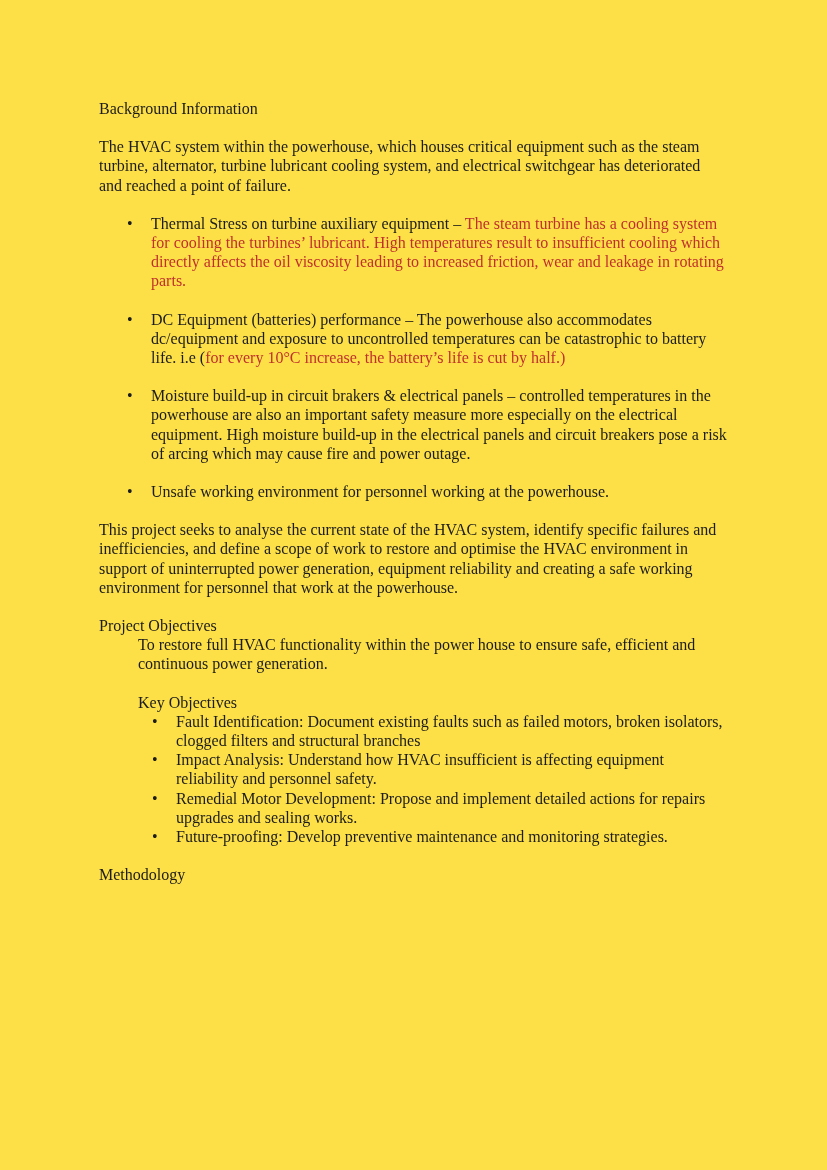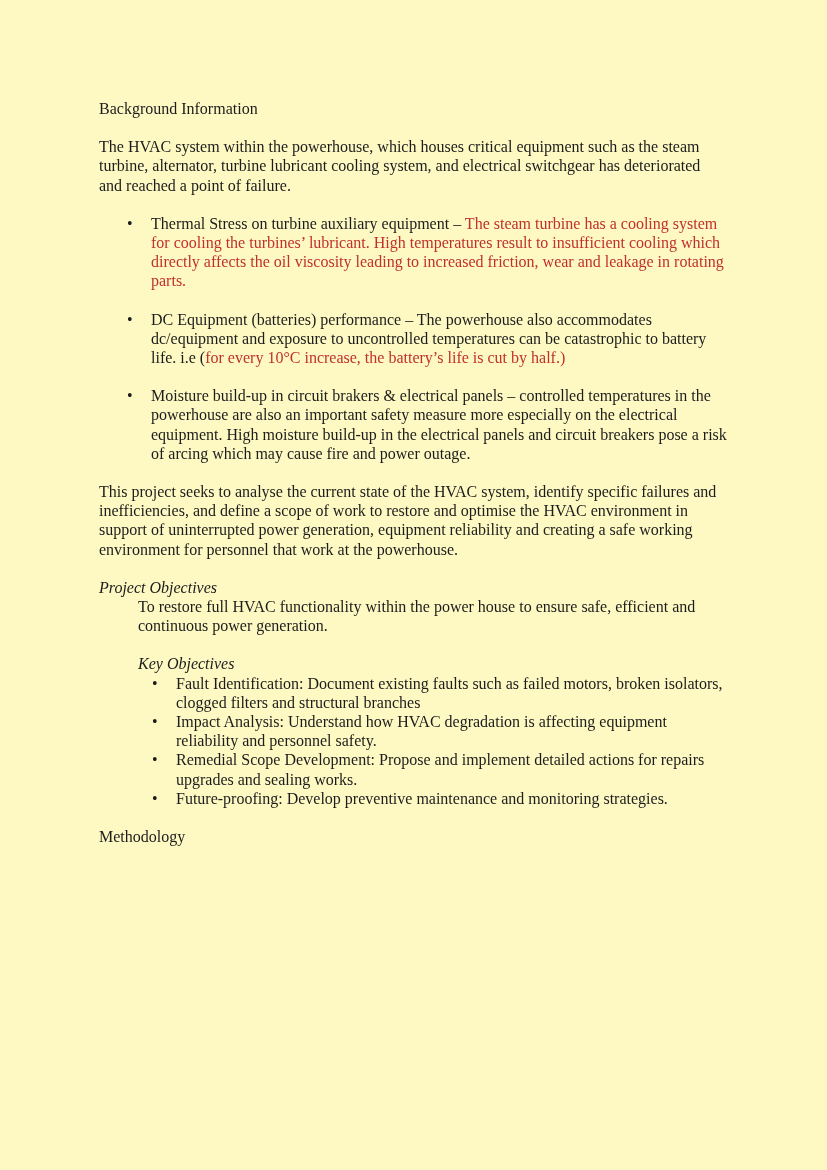--- a/index.html
+++ b/index.html
@@ -10,24 +10,24 @@
     font-family: "Liberation Serif", "DejaVu Serif", serif;
     font-size: 16px;
     line-height: 19.2px;
     color: var(--ink, #1c1c1c);
     overflow: hidden;
   }
   .page {
     width: 827px;
     height: 1170px;
     padding: 99px 100px 0 99px;
-    background: #fef9c3;
+    background: #fde047;
   }
   p { margin: 0 0 19px 0; }
-  p.tight { margin-bottom: 0; font-style: italic; }
+  p.tight { margin-bottom: 0; }
   .indent { margin-left: 39px; }
   ul { list-style: none; margin: 0 0 19px 0; }
   ul.effects { margin-bottom: 0; }
   .effects li {
     position: relative;
     padding-left: 52px;
     margin-bottom: 19px;
   }
   .effects li::before {
     content: "\2022";
@@ -54,31 +54,32 @@
 
   <p>Background Information</p>
 
   <p>The HVAC system within the powerhouse, which houses critical equipment such as the steam turbine, alternator, turbine lubricant cooling system, and electrical switchgear has deteriorated and reached a point of failure.</p>
 
 
   <ul class="effects">
     <li><span>Thermal Stress on turbine auxiliary equipment – </span><span class="red">The steam turbine has a cooling system for cooling the turbines’ lubricant. High temperatures result to insufficient cooling which directly affects the oil viscosity leading to increased friction, wear and leakage in rotating parts.</span></li>
     <li><span>DC Equipment (batteries) performance – The powerhouse also accommodates dc/equipment and exposure to uncontrolled temperatures can be catastrophic to battery life. i.e (</span><span class="red">for every 10°C increase, the battery’s life is cut by half.)</span></li>
     <li><span>Moisture build-up in circuit brakers &amp; electrical panels – controlled temperatures in the powerhouse are also an important safety measure more especially on the electrical equipment. High moisture build-up in the electrical panels and circuit breakers pose a risk of arcing which may cause fire and power outage.</span><span class="red"></span></li>
+    <li><span>Unsafe working environment for personnel working at the powerhouse.</span><span class="red"></span></li>
   </ul>
 
   <p>This project seeks to analyse the current state of the HVAC system, identify specific failures and inefficiencies, and define a scope of work to restore and optimise the HVAC environment in support of uninterrupted power generation, equipment reliability and creating a safe working environment for personnel that work at the powerhouse.</p>
 
   <p class="tight">Project Objectives</p>
   <p class="indent">To restore full HVAC functionality within the power house to ensure safe, efficient and continuous power generation.</p>
 
   <p class="tight indent">Key Objectives</p>
   <ul class="objectives">
     <li>Fault Identification: Document existing faults such as failed motors, broken isolators, clogged filters and structural branches</li>
-    <li>Impact Analysis: Understand how HVAC degradation is affecting equipment reliability and personnel safety.</li>
-    <li>Remedial Scope Development: Propose and implement detailed actions for repairs upgrades and sealing works.</li>
+    <li>Impact Analysis: Understand how HVAC insufficient is affecting equipment reliability and personnel safety.</li>
+    <li>Remedial Motor Development: Propose and implement detailed actions for repairs upgrades and sealing works.</li>
     <li>Future-proofing: Develop preventive maintenance and monitoring strategies.</li>
   </ul>
 
   <p>Methodology</p>
 
 
 </div>
 
 </body></html>

